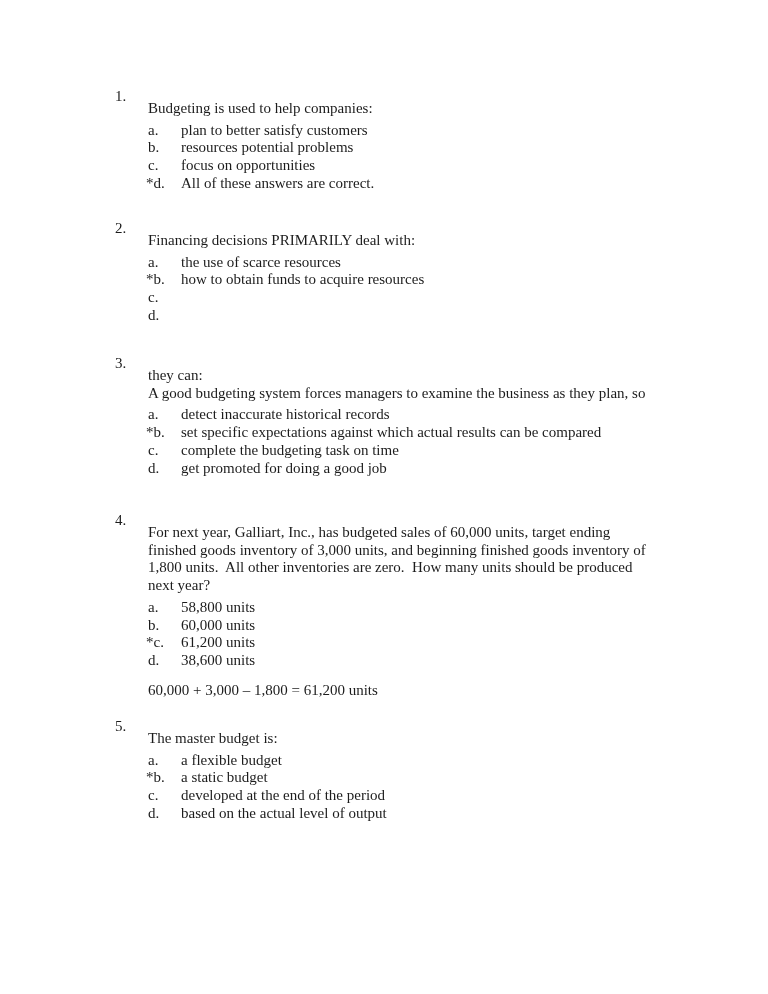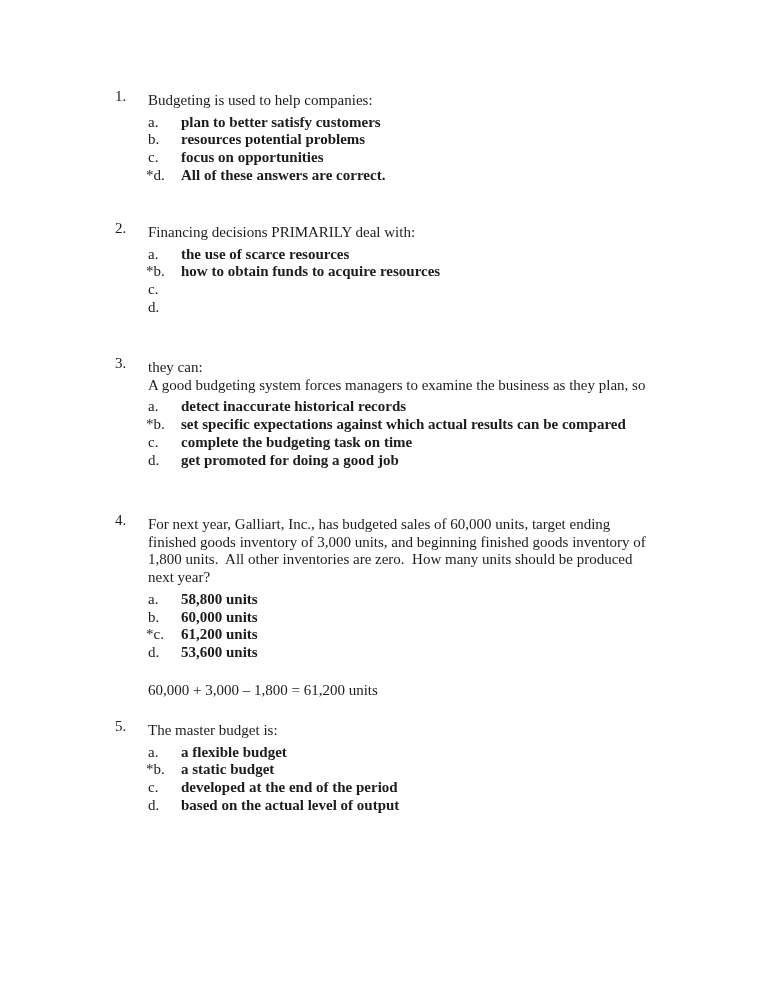--- a/index.html
+++ b/index.html
@@ -25,21 +25,21 @@
   }
   .qnum {
     position: absolute;
     left: 115px;
     top: 0;
     white-space: pre;
   }
   .qbody {
     position: absolute;
     left: 148px;
-    top: 4px;
+    top: 12px;
     width: 560px;
   }
   .qline {
     white-space: pre;
   }
   .opts {
     margin-top: 4px;
   }
   .opt {
     display: flex;
@@ -47,21 +47,20 @@
   .opt-letter {
     flex: 0 0 33px;
     width: 33px;
     white-space: pre;
   }
   .opt-letter.star {
     text-indent: -2px;
   }
   .opt-text {
     white-space: pre;
-    font-weight: bold;
   }
   .calc-note {
     position: absolute;
     left: 148px;
     white-space: pre;
     text-align: right;
   }
 </style>
 </head>
 <body>
@@ -157,21 +156,21 @@
         <div class="opt">
           <span class="opt-letter">b.</span>
           <span class="opt-text">60,000 units</span>
         </div>
         <div class="opt">
           <span class="opt-letter star">*c.</span>
           <span class="opt-text">61,200 units</span>
         </div>
         <div class="opt">
           <span class="opt-letter">d.</span>
-          <span class="opt-text">53,600 units</span>
+          <span class="opt-text">38,600 units</span>
         </div>
       </div>
     </div>
   </div>
 
   <div class="calc-note" style="top:682px">60,000 + 3,000 – 1,800 = 61,200 units</div>
 
   <div class="q-block" style="top:718px">
     <div class="qnum">5.</div>
     <div class="qbody">

